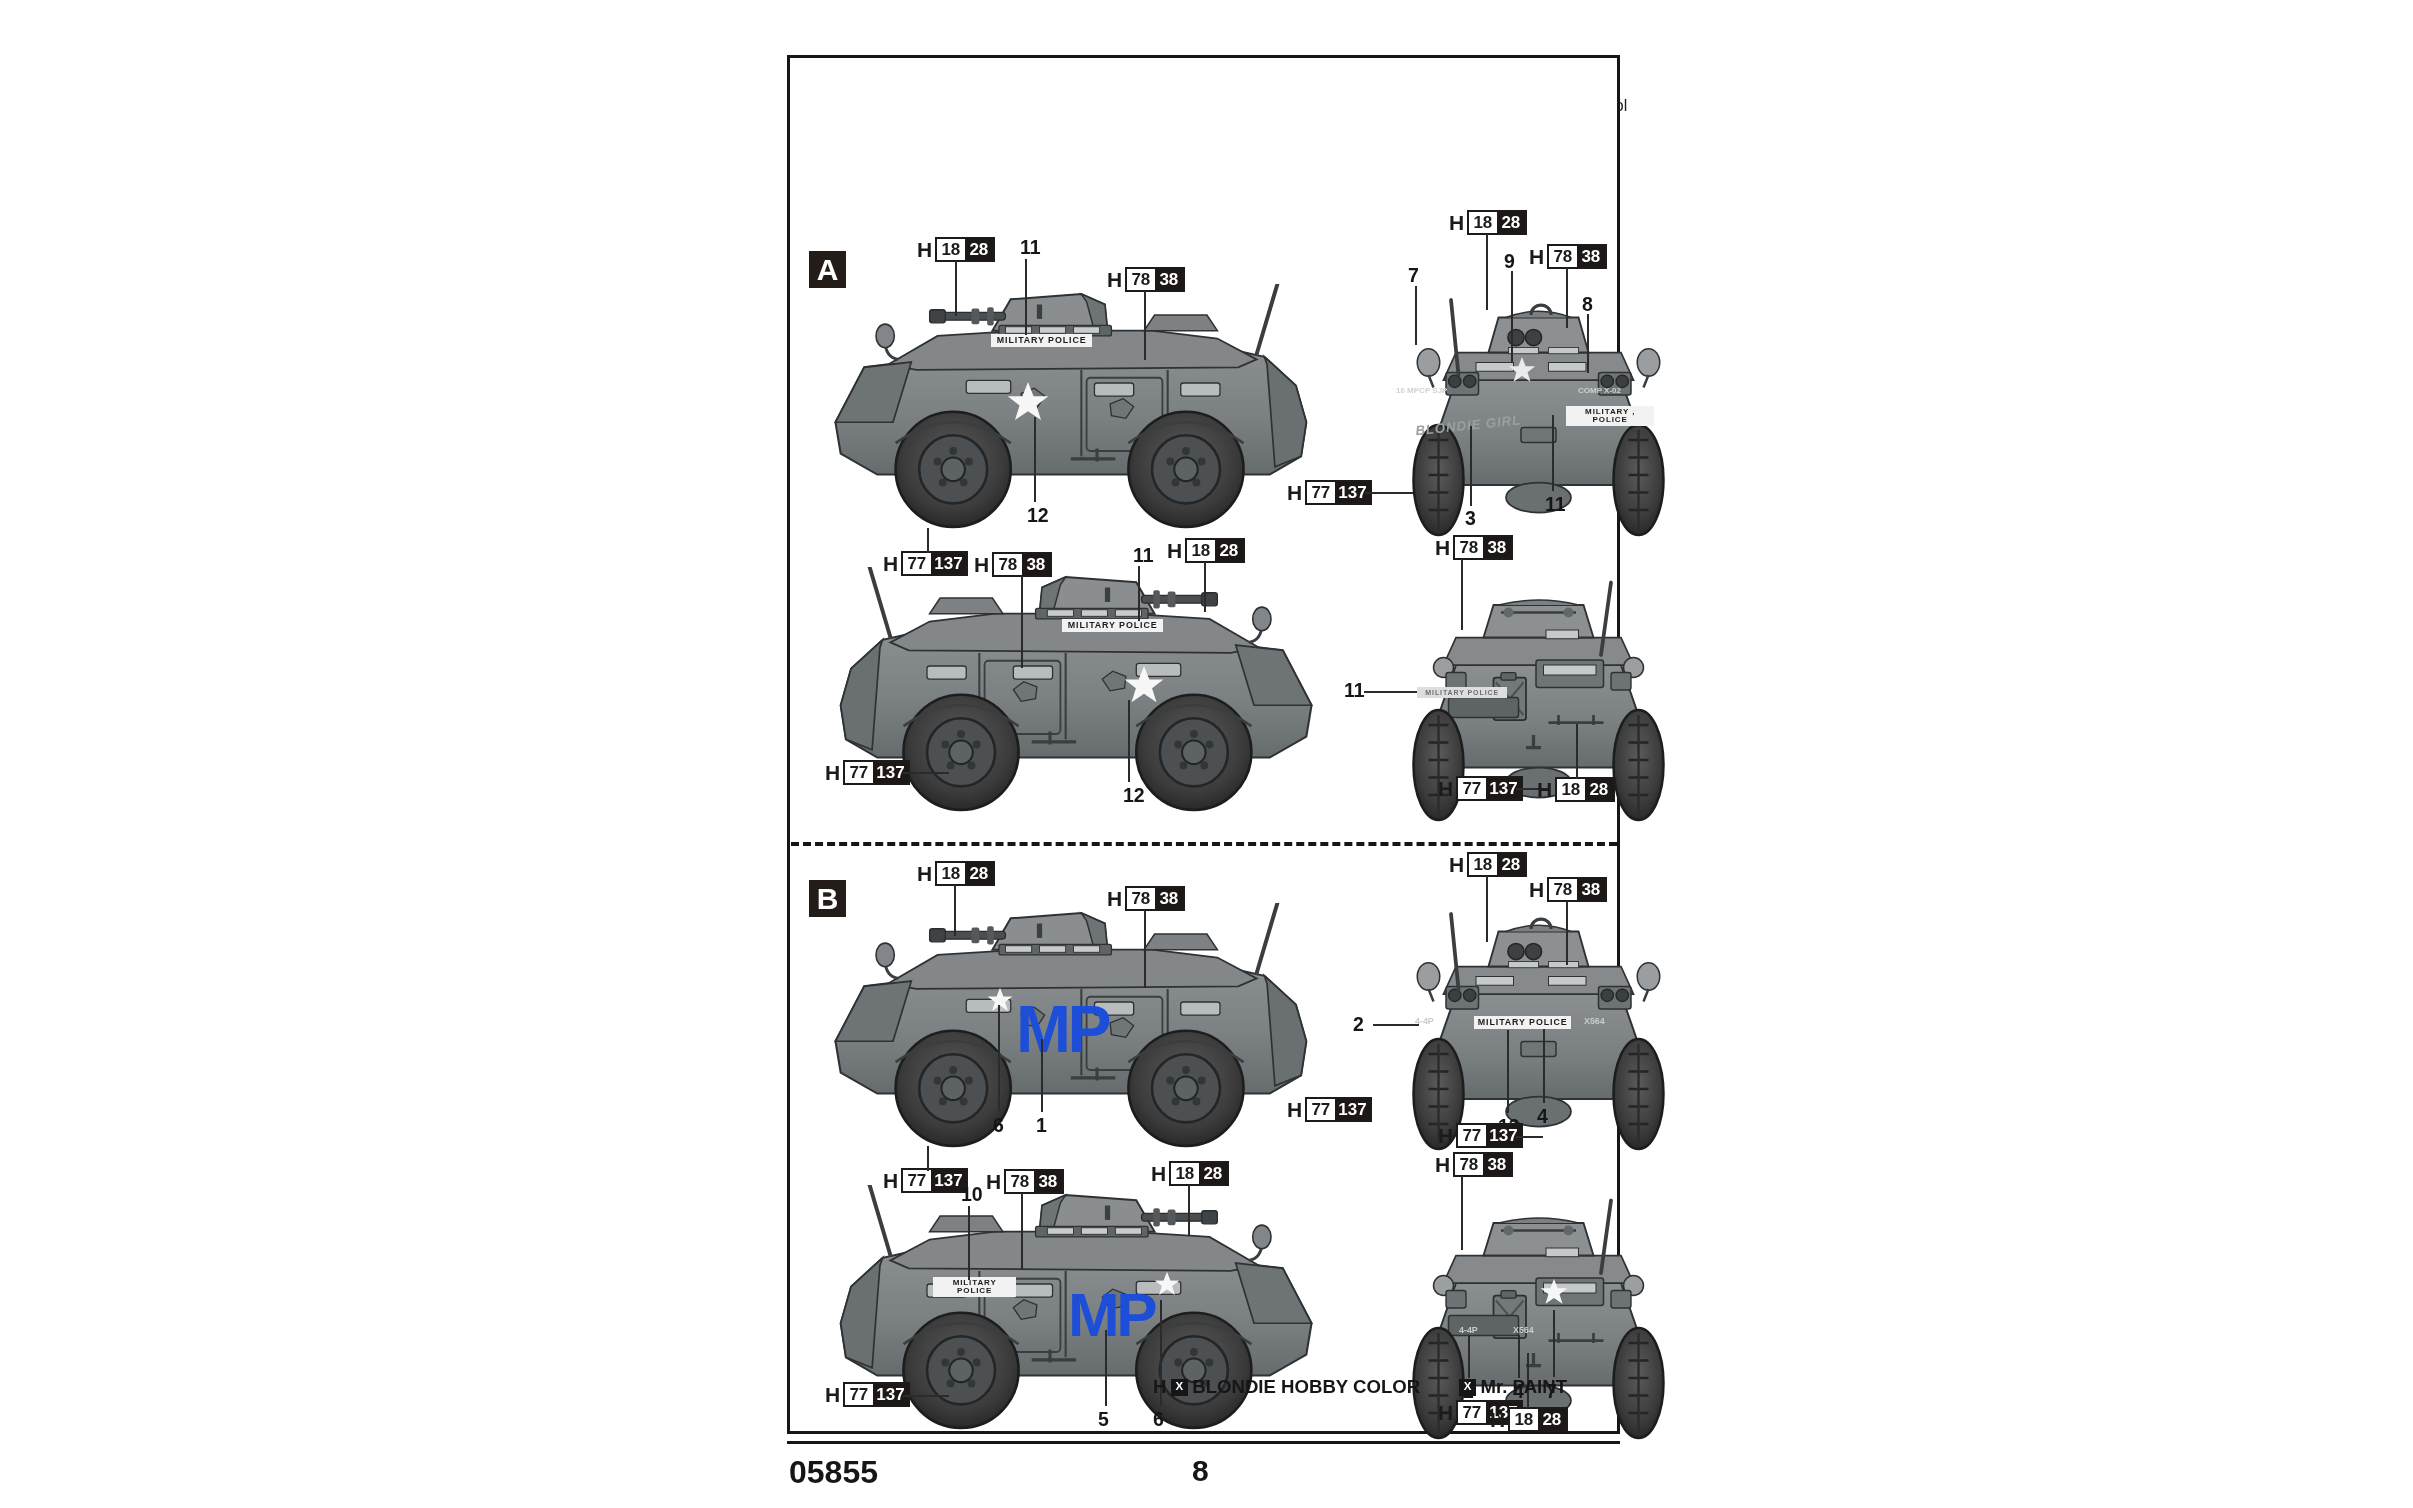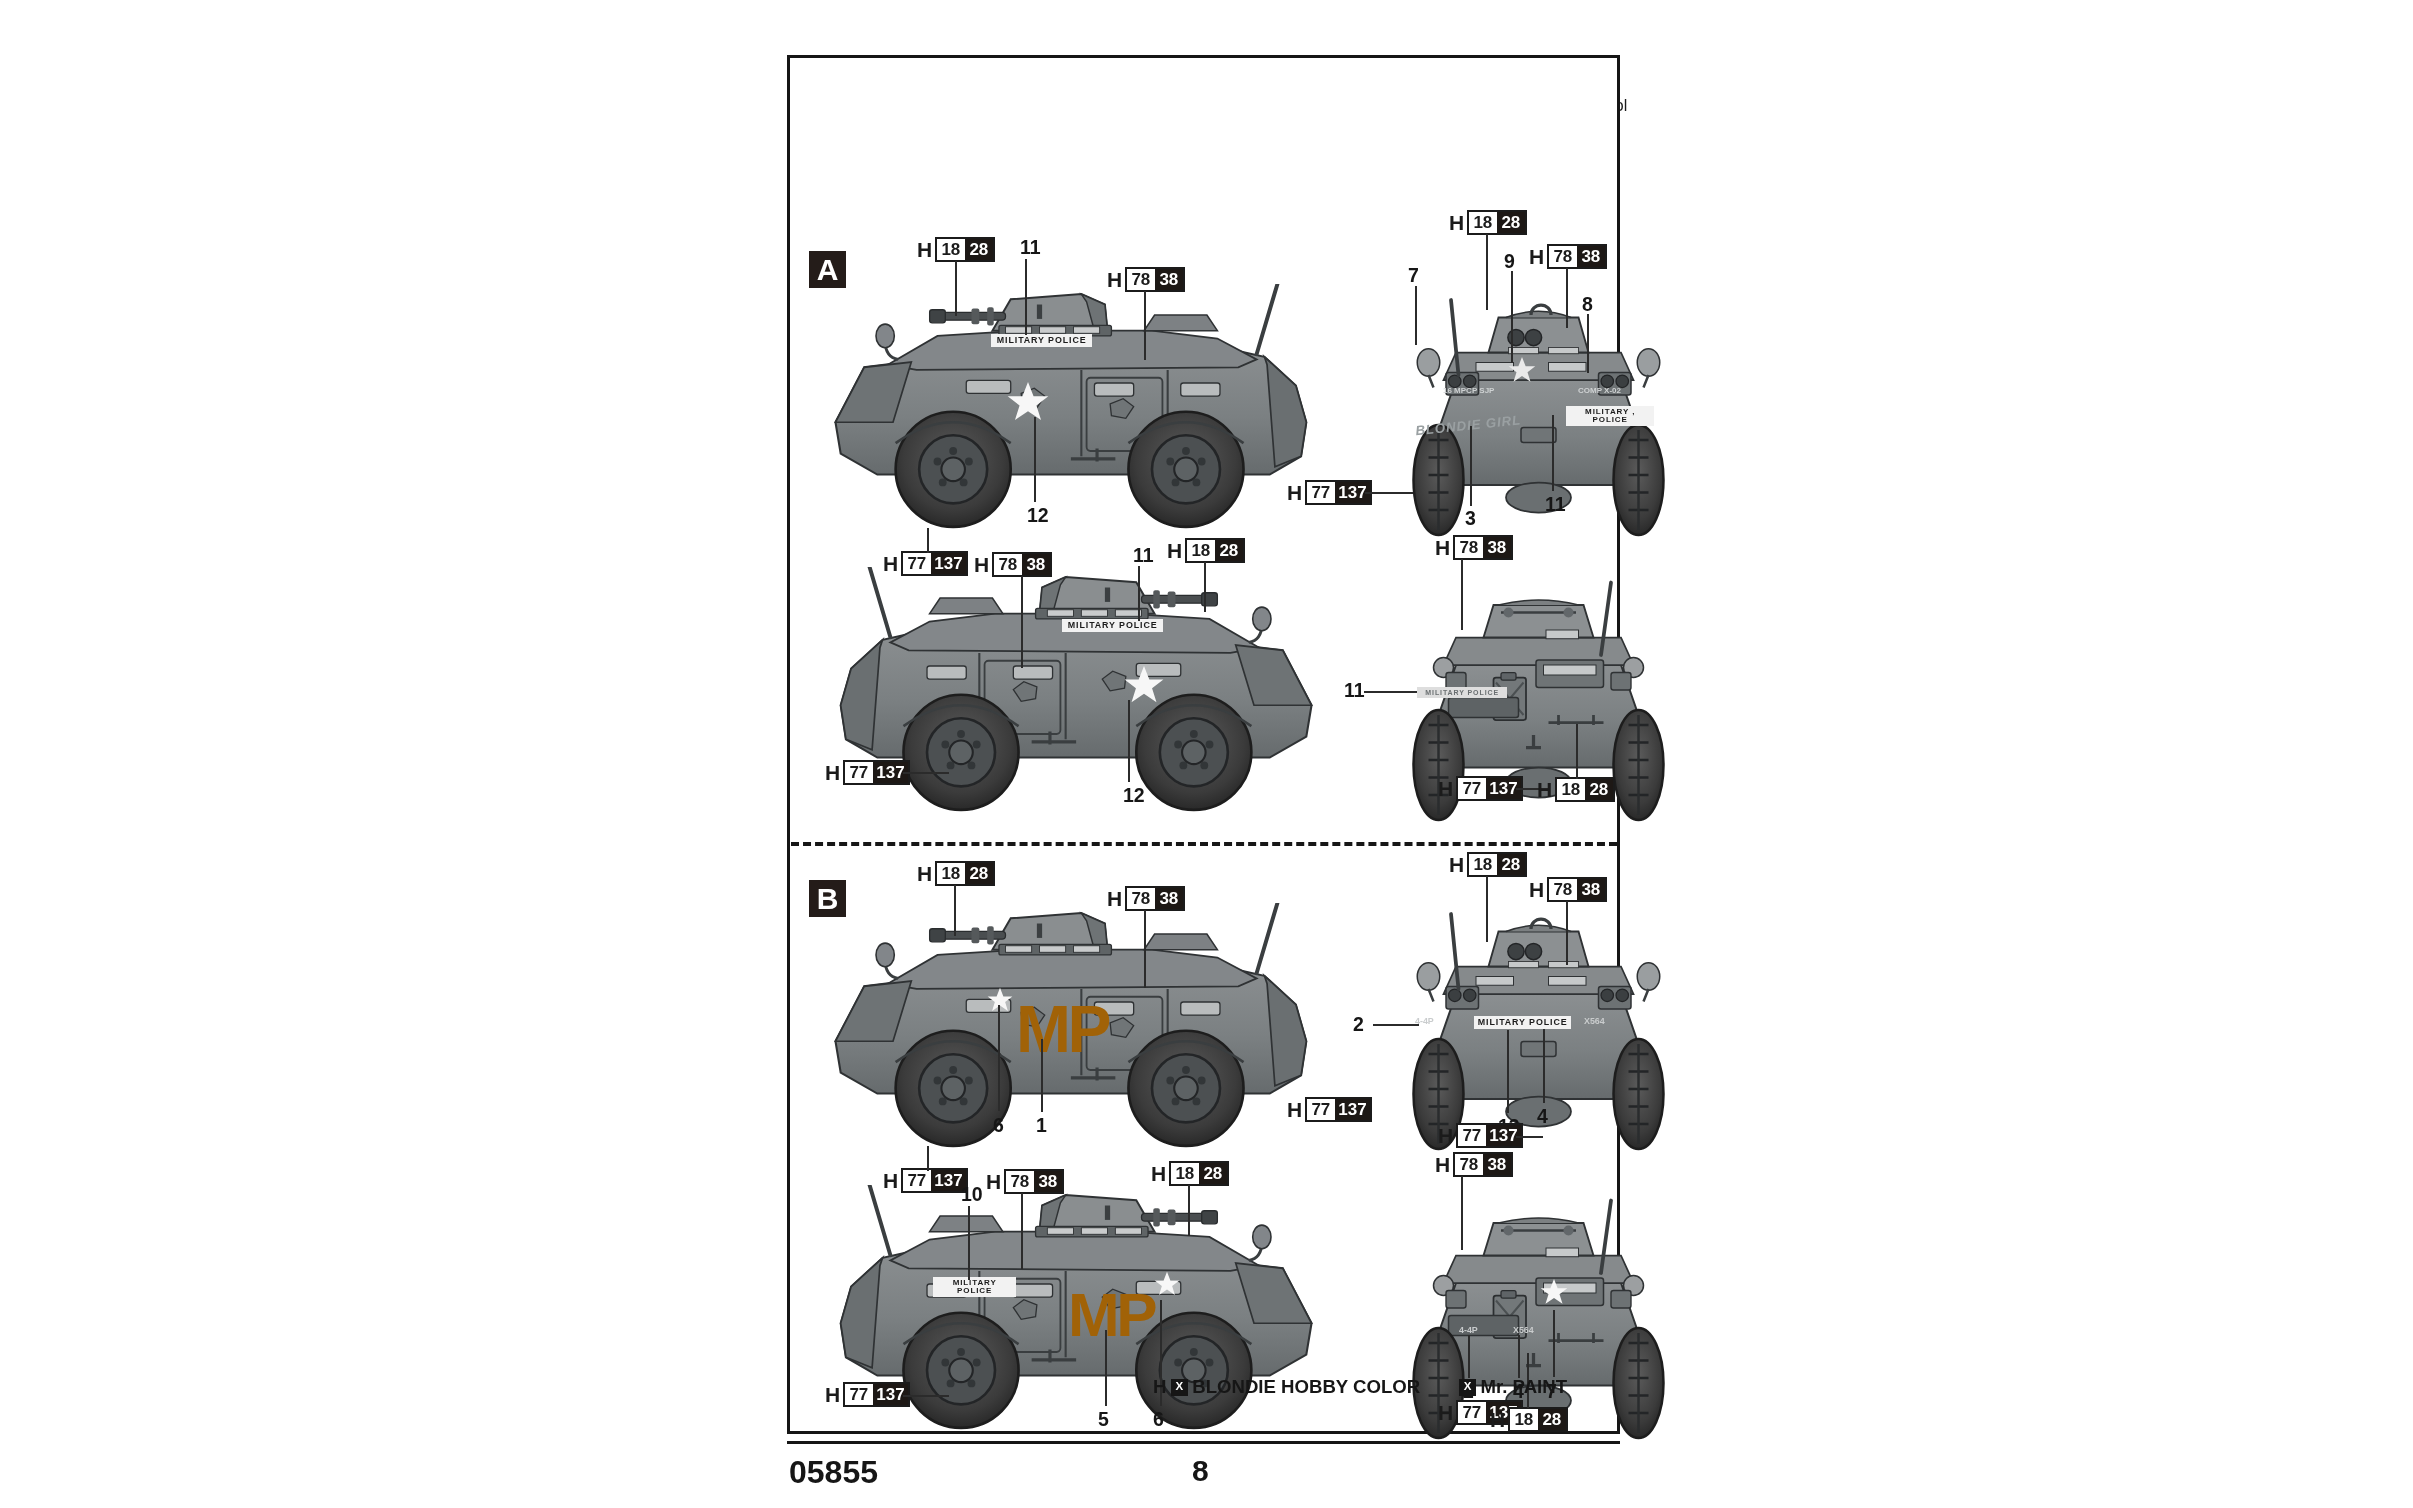--- a/index.html
+++ b/index.html
@@ -91,21 +91,21 @@
     color:#fff;font-size:11.5px;align-items:center;justify-content:center;line-height:1;font-weight:bold;}
 
   .kitno{position:absolute;left:789px;top:1454px;font-size:32px;font-weight:bold;color:#161616;}
   .pageno{position:absolute;left:1192px;top:1454px;font-size:30px;font-weight:bold;color:#161616;}
   .botrule{position:absolute;left:787px;top:1441px;width:833px;height:2.7px;background:#161616;}
 
   
   .mpdecal{position:absolute;background:#f2f2f2;color:#1b1b1b;font-size:8px;
     letter-spacing:0.9px;font-weight:bold;text-align:center;line-height:1;padding:1.8px 2.7px;
     font-family:"Liberation Sans",sans-serif;}
-  .mpbig{position:absolute;color:#a16207;font-weight:bold;font-family:"Liberation Sans",sans-serif;}
+  .mpbig{position:absolute;color:#1d4ed8;font-weight:bold;font-family:"Liberation Sans",sans-serif;}
   .starw{position:absolute;color:#fafafa;}
 </style>
 </head>
 <body>
 
 <div class="page">
 
   <div class="hdr-cn">涂装同标贴指示</div>
   <div class="hdr-en">Painting &amp; Marking guide</div>
 
@@ -448,21 +448,21 @@
 
   <svg class="veh" style="left:1401px;top:282px;" width="275" height="266" viewBox="0 0 220 200">
     <use href="#v150front" x="0" y="0"></use>
   </svg>
   <div class="starw" style="left:1507px;top:355px;">
     <svg width="30" height="30" viewBox="0 0 24 24">
       <polygon points="12,1.6 14.9,9 22.6,9 16.4,13.8 18.8,21.4 12,16.8 5.2,21.4 7.6,13.8 1.4,9 9.1,9" fill="#eaeaea"></polygon>
       </svg>
   </div>
   <div class="mpdecal" style="left:1566px;top:406px;width:83px;font-size:8px;">MILITARY , POLICE</div>
-  <div style="position:absolute;left:1443px;top:387px;font-size:8px;font-weight:bold;color:#cfd2d3;line-height:1.05;text-align:center;">16 MPCP SJP</div>
+  <div style="position:absolute;left:1396px;top:387px;font-size:8px;font-weight:bold;color:#cfd2d3;line-height:1.05;text-align:center;">16 MPCP SJP</div>
   <div style="position:absolute;left:1578px;top:387px;font-size:8px;font-weight:bold;color:#cfd2d3;line-height:1.05;text-align:center;">COMP X-02</div>
   <div style="position:absolute;left:1415px;top:415px;width:160px;font-size:13.3px;font-weight:bold;color:#9aa0a2;
               font-style:italic;letter-spacing:0.9px;transform:rotate(-6deg);">BLONDIE GIRL</div>
 
   <div class="callout" style="left:1449px;top:211px;">
     <span class="h">H</span>
     <span class="bx">
         <span class="w">18</span>
         <span class="k">28</span>
       </span>

